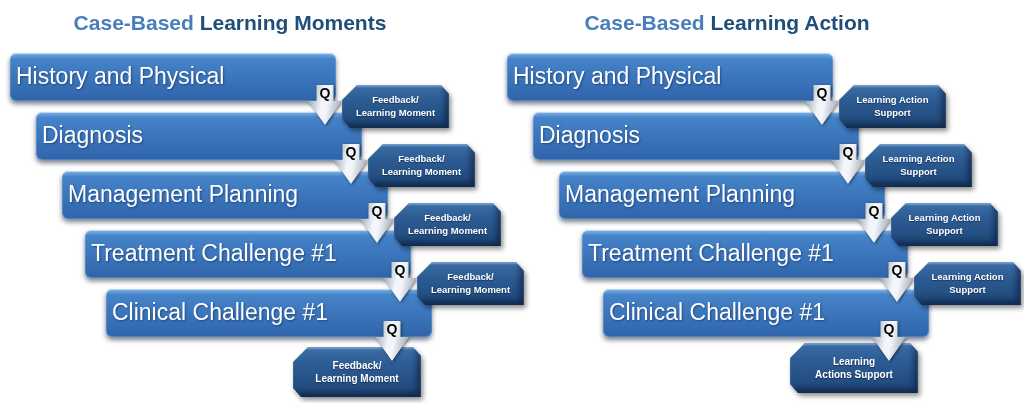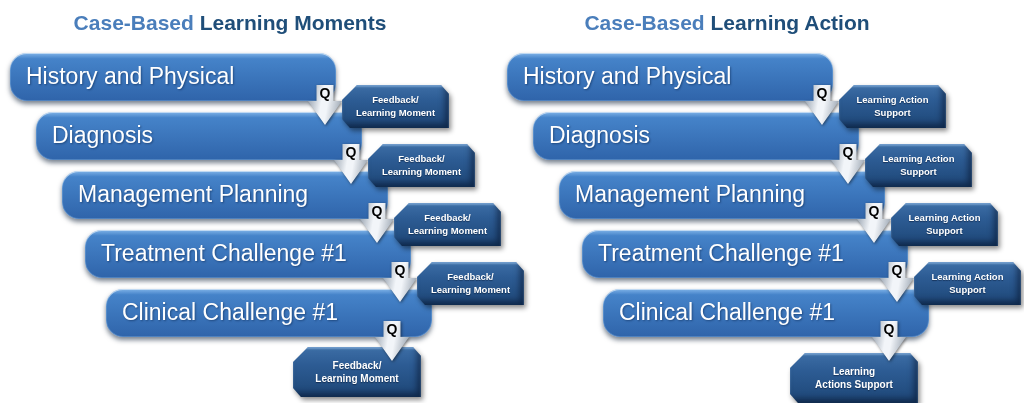--- a/index.html
+++ b/index.html
@@ -11,26 +11,26 @@
 
   .title {
     position:absolute; top:11px; left:5px; width:450px;
     text-align:center; font-size:21px; font-weight:bold; white-space:nowrap;
   }
   .title .t1 { color:var(--title_light); }
   .title .t2 { color:var(--title_dark); }
 
   .main-box {
     position:absolute; width:326px; height:48px; z-index:1;
-    border-radius:17px; box-sizing:border-box;
+    border-radius:6px; box-sizing:border-box;
     background:linear-gradient(180deg, var(--box_highlight) 0%, var(--box_top) 12%, var(--box_bottom) 100%);
     box-shadow: inset 0 1px 0 rgba(255,255,255,.5),
                 inset 0 0 0 1px rgba(140,185,230,.35),
                 0 3px 5px rgba(8,25,50,.55);
-    color:#ffffff; font-size:23px; line-height:46px; padding-left:16px;
+    color:#ffffff; font-size:23px; line-height:46px; padding-left:6px;
     text-shadow:1px 1px 2px rgba(0,25,60,.45);
     white-space:nowrap;
   }
 
   .arrow-wrap { position:absolute; width:34px; height:40px; z-index:2;
     filter:drop-shadow(1.5px 1.5px 1.5px rgba(0,0,0,.5)); }
   .arrow-wrap.last { z-index:4; }
   .arrow {
     width:100%; height:100%;
     background:linear-gradient(100deg, var(--arrow_dark) 0%, var(--arrow_light) 40%, var(--arrow_light) 55%, var(--arrow_dark) 100%);
@@ -169,21 +169,21 @@
           <span>Learning Action</span>
           <span>Support</span>
         </div>
       </div>
     <div class="callout-wrap" style="left:417px;top:262px">
         <div class="callout">
           <span>Learning Action</span>
           <span>Support</span>
         </div>
       </div>
-    <div class="callout-wrap big" style="left:293px;top:353px">
+    <div class="callout-wrap big" style="left:293px;top:343px">
         <div class="callout">
           <span>Learning</span>
           <span>Actions Support</span>
         </div>
       </div>
   </div>
 
 </div>
 
 </body></html>

